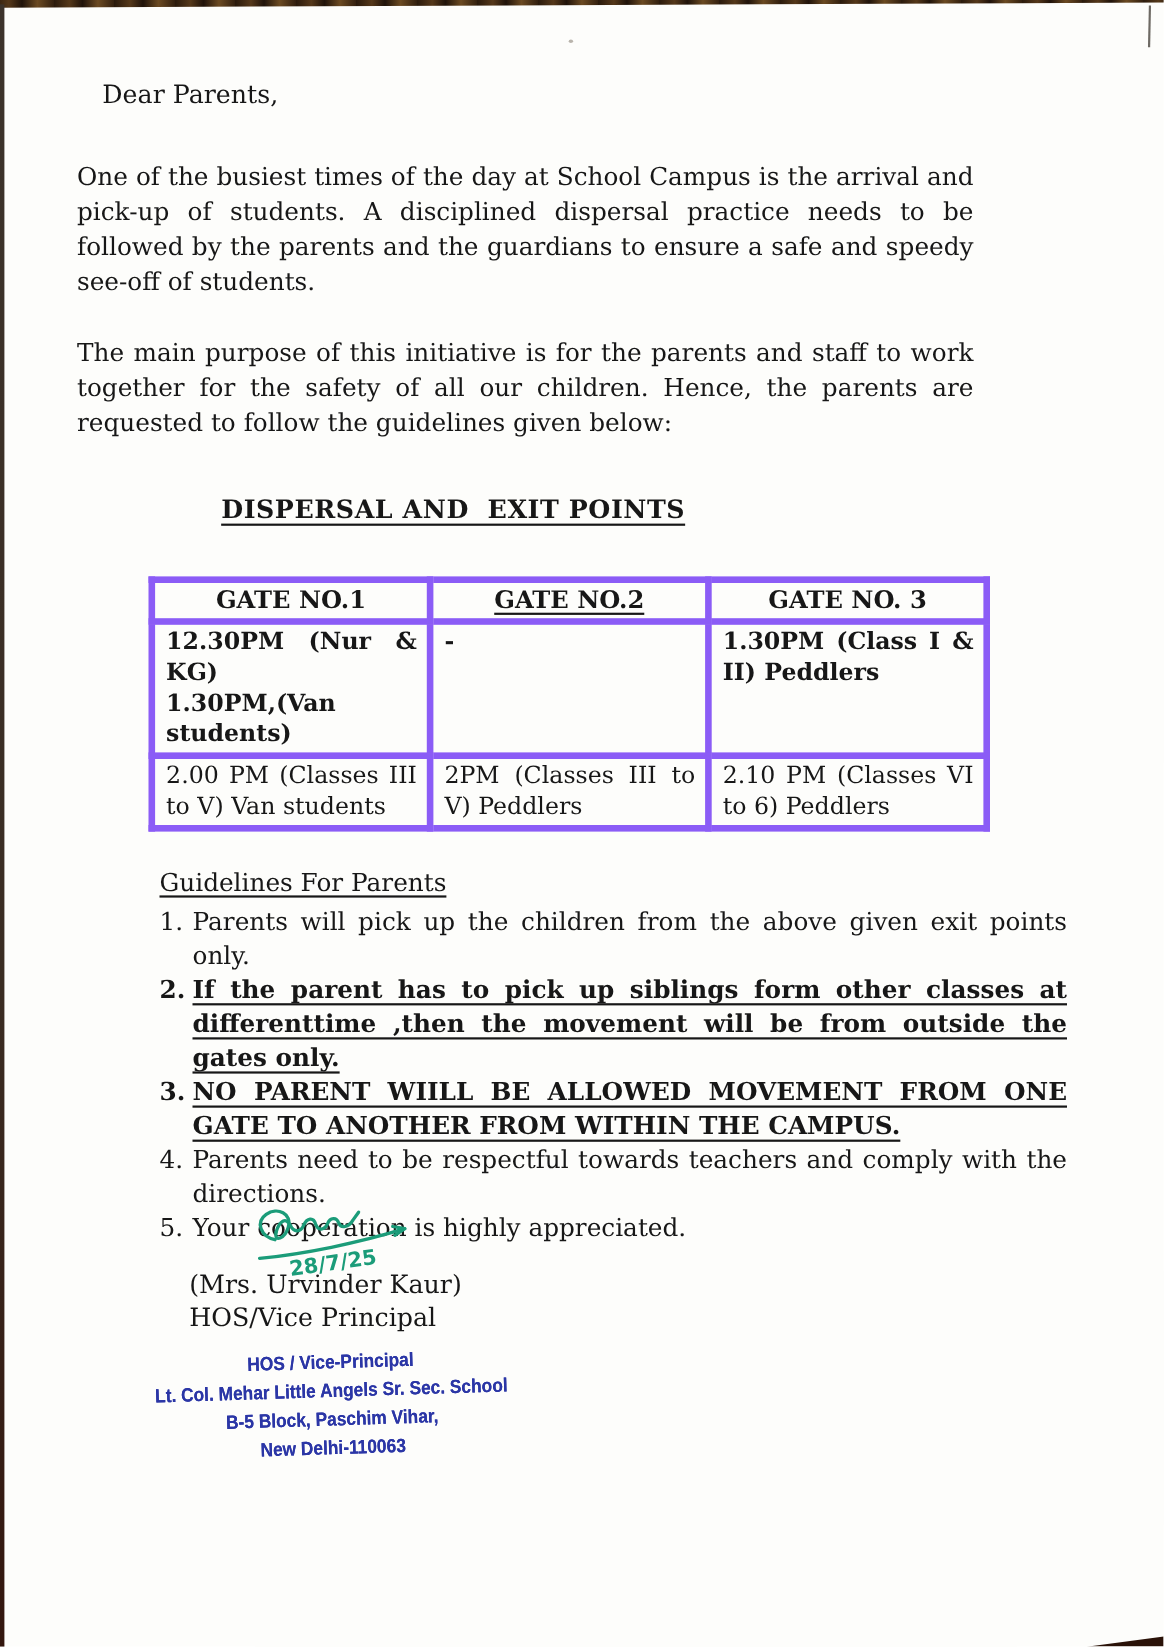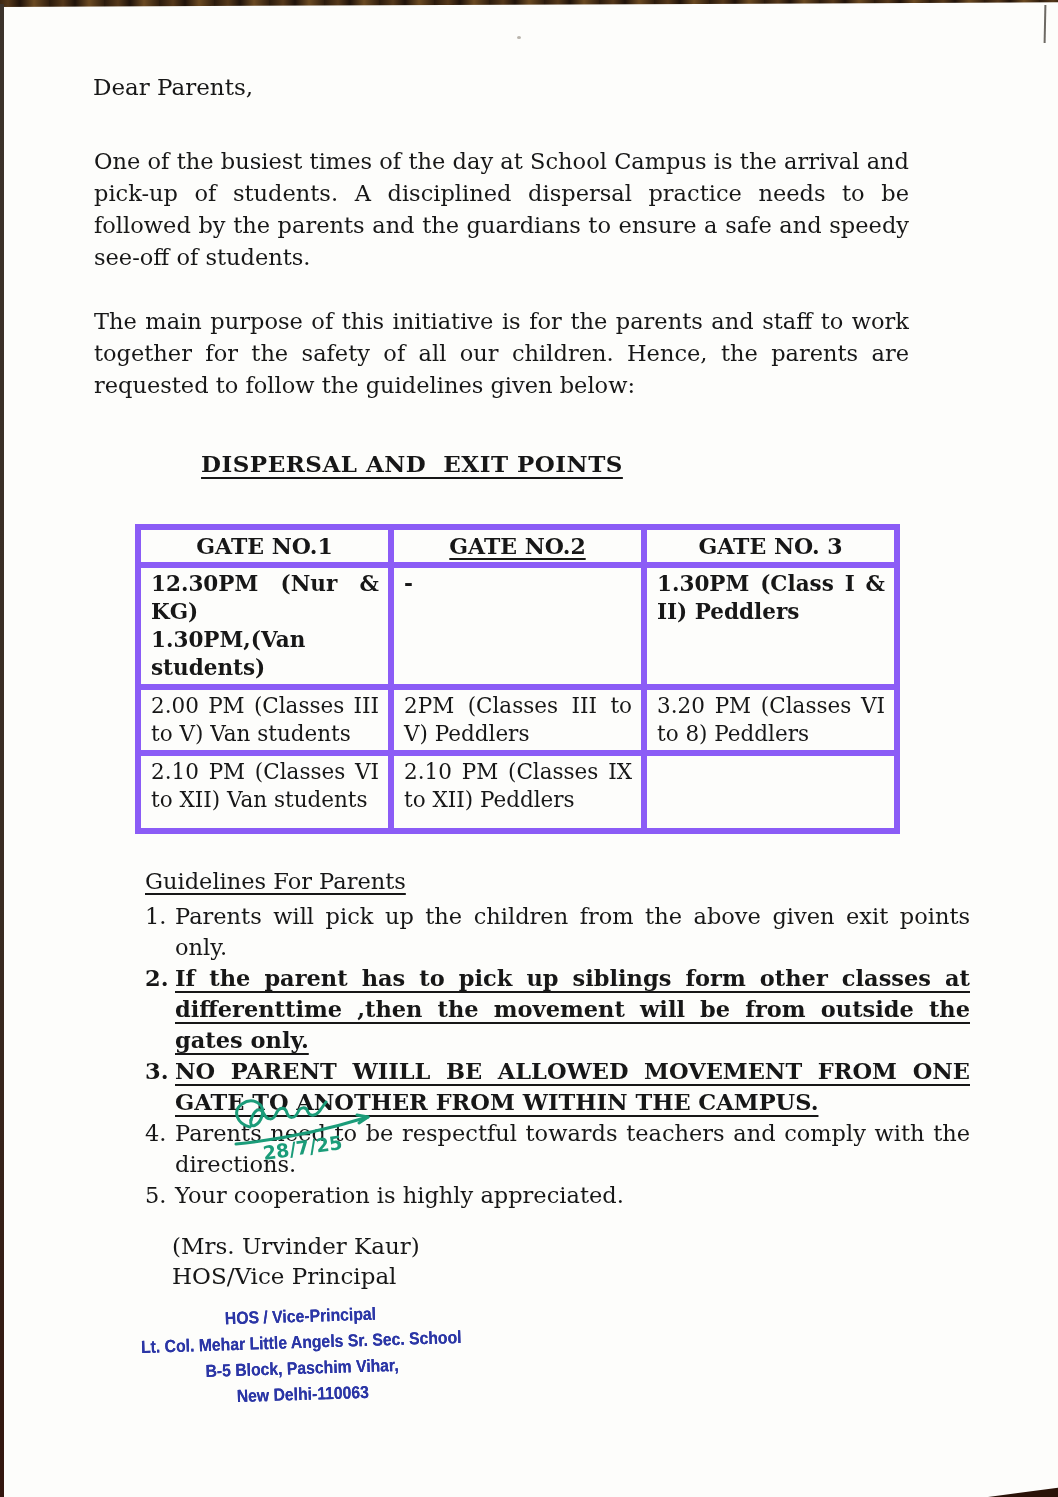--- a/index.html
+++ b/index.html
@@ -43,21 +43,21 @@
 
   
   .content { position: relative; padding-top: 72px; }
 
   .salutation {
     margin-left: 93px;
     font-size: 23px;
     line-height: 30px;
   }
   .para {
-    margin: 43px 95px 0 94px;
+    margin: 43px 95px 0 70px;
     width: 815px;
     font-size: 22.5px;
     line-height: 32px;
     text-align: justify;
     text-justify: inter-word;
   }
   .para.second { margin-top: 32px; }
 
   .table-title {
     margin-top: 22px;
@@ -214,32 +214,21 @@
           </td>
         </tr>
         <tr class="row-2">
           <td>
             <div>2.00 PM (Classes III to V) Van students</div>
           </td>
           <td>
             <div>2PM (Classes III to V) Peddlers</div>
           </td>
           <td>
-            <div>3.20 PM (Classes VI to 8) Peddlers</div>
-          </td>
-        </tr>
-        <tr class="row-3">
-          <td>
-            <div>2.10 PM (Classes VI to XII) Van students</div>
-          </td>
-          <td>
-            <div>2.10 PM (Classes IX to XII) Peddlers</div>
-          </td>
-          <td>
-            <div></div>
+            <div>2.10 PM (Classes VI to 6) Peddlers</div>
           </td>
         </tr>
       </tbody>
     </table>
 
     <div class="guidelines">
       <span class="g-heading">Guidelines For Parents</span>
       <div class="g-list">
         <div class="g-item">
           <span class="g-num">1.</span>

